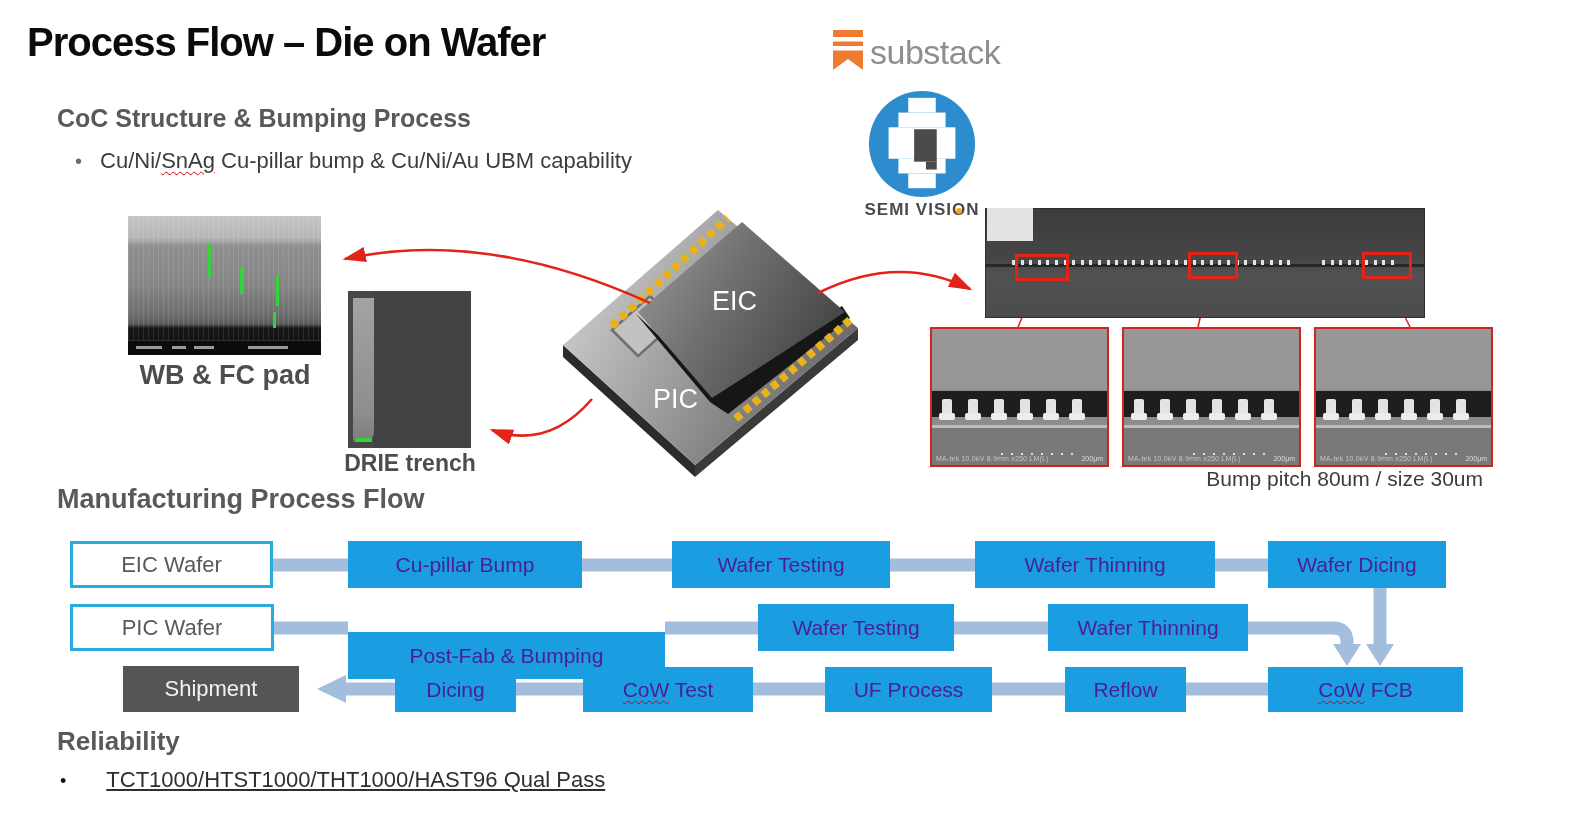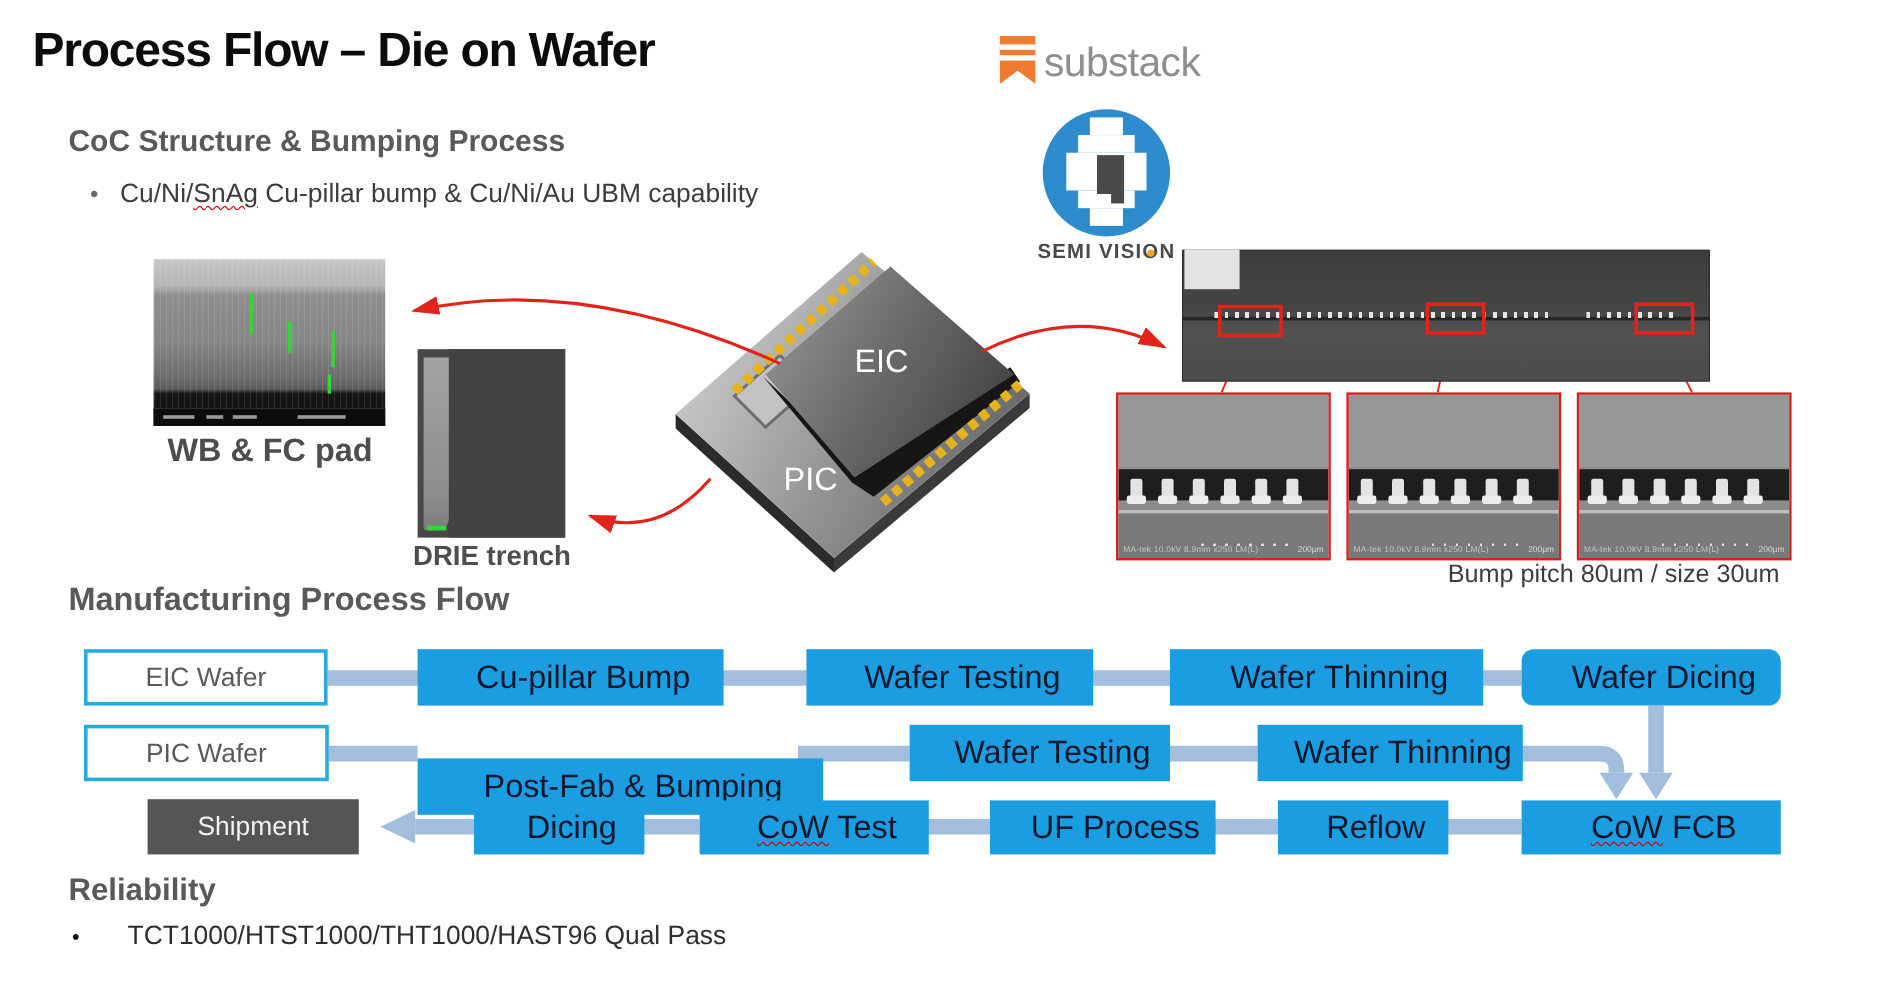--- a/index.html
+++ b/index.html
@@ -12,21 +12,21 @@
   #coc-heading{left:57px;top:104px;font-size:25px;font-weight:bold;color:#595959;}
   .bullet-dot{color:#6a6a6a;font-size:20px;}
   #coc-bullet{left:75px;top:148px;font-size:22px;color:#3c3c3c;}
   #coc-bullet .txt{margin-left:18px;}
   .sp-err{text-decoration:underline;text-decoration-style:wavy;text-decoration-color:#d40000;
           text-decoration-thickness:1px;text-underline-offset:3px;}
   #mfg-heading{left:57px;top:484px;font-size:27px;font-weight:bold;color:#595959;}
   #rel-heading{left:57px;top:726px;font-size:26px;font-weight:bold;color:#595959;}
   #rel-bullet{left:60px;top:767px;font-size:22px;color:#2e2e2e;}
   #rel-bullet .dot{font-size:18px;color:#111;}
-  #rel-bullet .txt{margin-left:40px;}
+  #rel-bullet .txt{margin-left:40px;text-decoration:underline;}
   #bump-caption{left:1100px;top:467px;width:383px;text-align:right;font-size:21px;color:#3c3c3c;}
 
   
   #substack{left:833px;top:30px;display:flex;align-items:center;gap:7px;}
   #substack .word{font-size:34px;color:#8e8e8e;font-weight:500;letter-spacing:-0.5px;}
 
   
   #sv-logo{left:866px;top:88px;}
   #sv-text{left:850px;top:200px;width:144px;text-align:center;font-size:17px;font-weight:800;
            color:#4a4a4a;letter-spacing:1px;}
@@ -69,31 +69,31 @@
   .bump::after{content:"";position:absolute;left:-3px;bottom:-2px;width:16px;height:7px;background:#ececec;border-radius:2px;}
   .zoomimg .floorline{position:absolute;left:0;top:96px;width:100%;height:3px;background:#bdbdbd;}
   .zoomimg .lower{position:absolute;left:0;top:99px;width:100%;bottom:0;background:#797979;}
   .zoomimg .meta{position:absolute;left:4px;bottom:3px;font-size:7px;color:#c4c4c4;letter-spacing:0.2px;}
   .zoomimg .scale{position:absolute;right:4px;bottom:3px;font-size:7px;color:#dcdcdc;}
   .zoomimg .ticks{position:absolute;right:28px;bottom:10px;width:78px;height:2px;
       background:repeating-linear-gradient(90deg,#ddd 0 2px,transparent 2px 10px);}
 
   
   .fbox{position:absolute;height:47px;display:flex;align-items:center;justify-content:center;
-        background:#1B9DE2;color:#0f172a;font-size:27px;white-space:nowrap;padding-left:21px;}
+        background:#1B9DE2;color:#4c1d95;font-size:21px;white-space:nowrap;}
   .wbox{position:absolute;height:41px;display:flex;align-items:center;justify-content:center;
         background:#fff;border:3px solid #29ABE2;color:#595959;font-size:22px;}
   .gbox{position:absolute;height:46px;display:flex;align-items:center;justify-content:center;
         background:#555557;color:#f2f2f2;font-size:22px;}
   #b-eicw{left:70px;top:541px;width:197px;}
   #b-picw{left:70px;top:604px;width:198px;}
   #b-cupillar{left:348px;top:541px;width:234px;}
   #b-wt1{left:672px;top:541px;width:218px;}
   #b-wth1{left:975px;top:541px;width:240px;}
-  #b-wd{left:1268px;top:541px;width:195px;border-radius:10px;}
+  #b-wd{left:1268px;top:541px;width:178px;}
   #b-postfab{left:348px;top:604px;width:317px;margin-top:28px;}
   #b-wt2{left:758px;top:604px;width:196px;}
   #b-wth2{left:1048px;top:604px;width:200px;}
   #b-ship{left:123px;top:666px;width:176px;}
   #b-dicing{left:395px;top:667px;width:121px;height:45px;}
   #b-cowtest{left:583px;top:667px;width:170px;height:45px;}
   #b-uf{left:825px;top:667px;width:167px;height:45px;}
   #b-reflow{left:1065px;top:667px;width:121px;height:45px;}
   #b-cowfcb{left:1268px;top:667px;width:195px;height:45px;}
   svg.overlay{position:absolute;pointer-events:none;}

